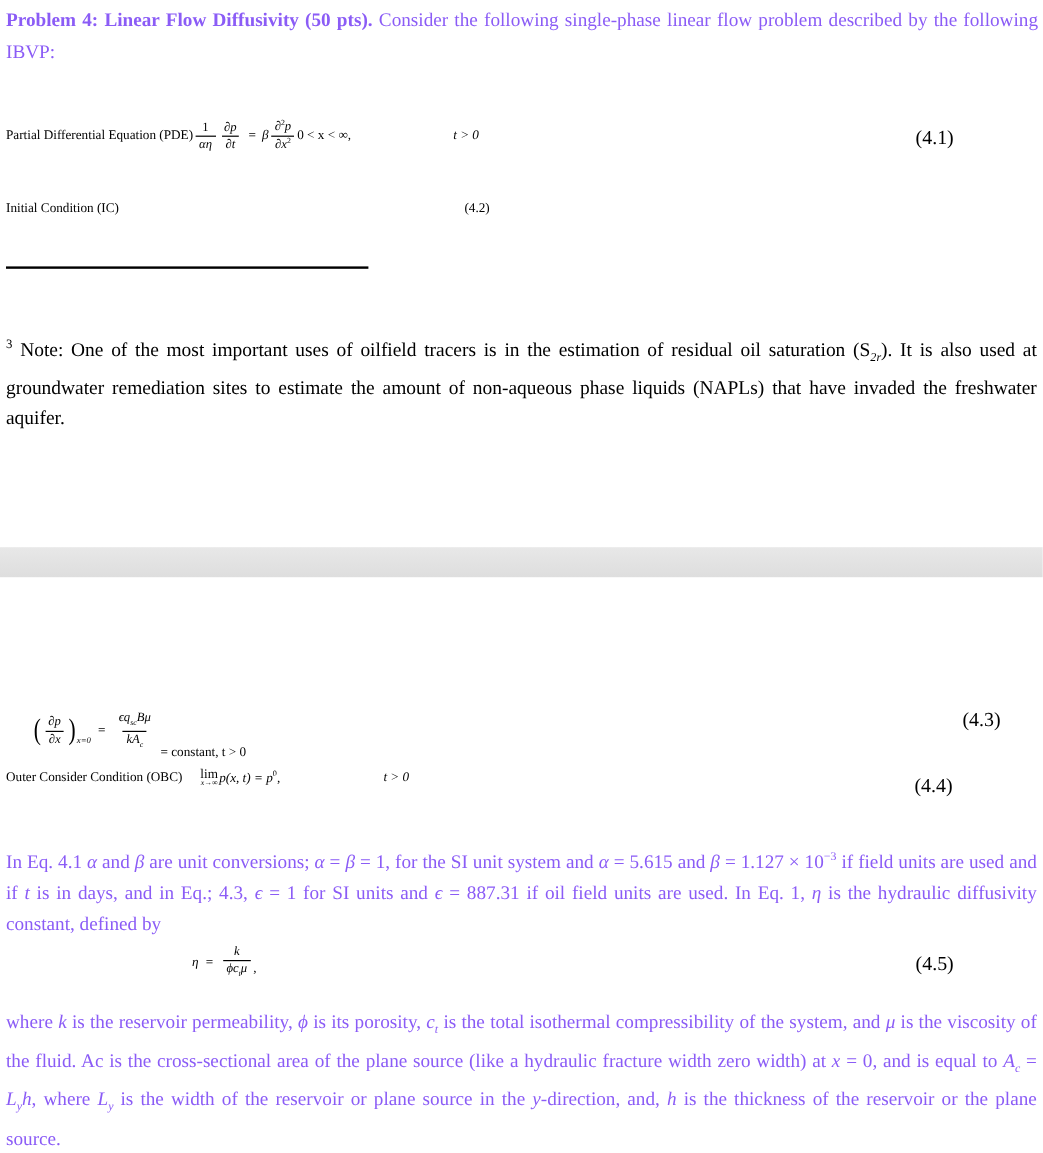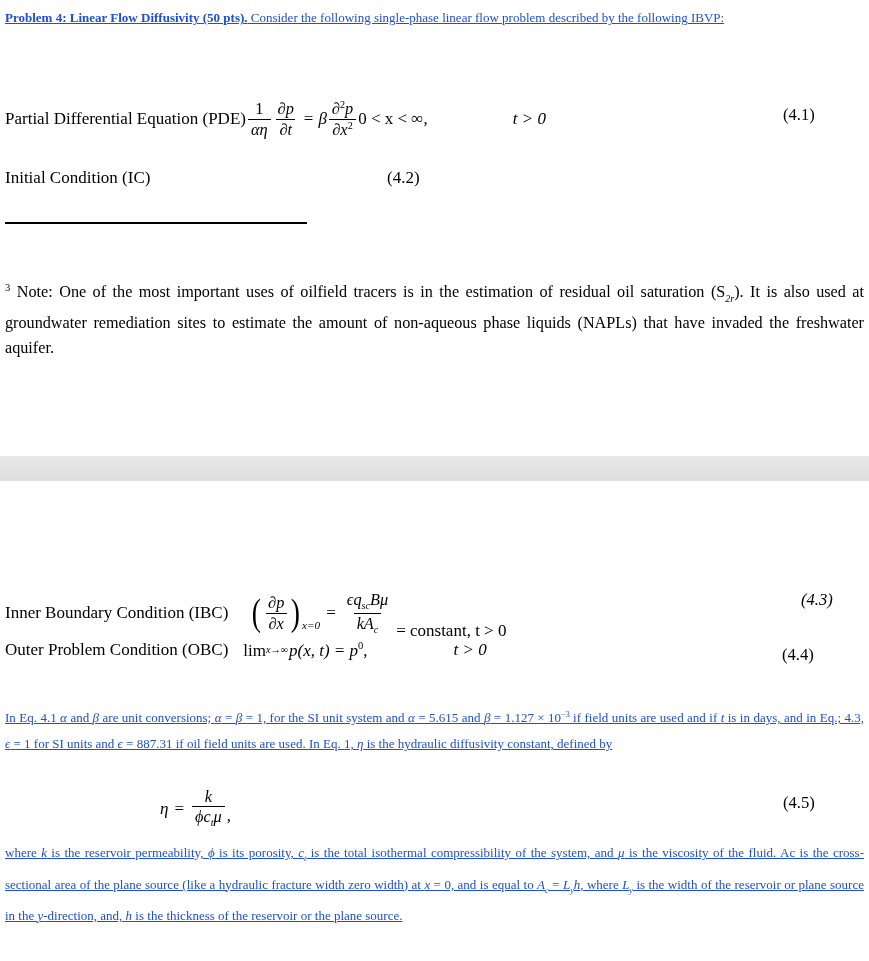--- a/index.html
+++ b/index.html
@@ -16,46 +16,44 @@
     overflow: hidden;
   }
   .page {
     position: relative;
     width: 869px;
     height: 961px;
   }
   
   .para {
     position: absolute;
-    font-size: 13px;
+    font-size: 16px;
     line-height: 25.5px;
     text-align: justify;
     text-justify: inter-word;
-    color: #1d4ed8;
-    text-decoration: underline;
+    color: #8b5cf6;
   }
   b.hdr { font-weight: bold; }
   .mathvar { font-style: italic; }
   .nrm { font-style: normal; }
 
   
   .eqrow {
     position: absolute;
     display: flex;
     align-items: center;
-    font-size: 17px;
+    font-size: 11px;
   }
   .eqlabel {
     white-space: nowrap;
   }
   .eqnum {
     position: absolute;
     font-size: 16.6px;
     white-space: nowrap;
-    margin-left: 20px;
   }
 
   
   .math {
     font-family: "Liberation Serif", "DejaVu Serif", serif;
     font-style: italic;
     white-space: nowrap;
     display: inline-flex;
     align-items: center;
   }
@@ -96,21 +94,21 @@
   }
   .subscript-after {
     font-size: 0.66em;
     font-style: italic;
     align-self: flex-end;
     padding-bottom: 1px;
     margin-left: 0;
   }
   .limbox {
     display: inline-flex;
-    flex-direction: row;
+    flex-direction: column;
     align-items: center;
     line-height: 1.0;
     margin: 0 1px;
   }
   .limbox .lim-main { font-style: normal; font-size: 1em; }
   .limbox .lim-sub { font-size: 0.6em; font-style: italic; margin-top: -1px; }
 
   
   .fn-rule {
     position: absolute;
@@ -173,43 +171,42 @@
 
   <div class="fn-rule" style="left:5px; top:222px; width:302px;"></div>
 
   <div class="footnote" style="left:5px; top:235px; width:859px;">
     <sup class="fnmark">3</sup><span> Note: One of the most important uses of oilfield tracers is in the estimation of residual oil saturation (S</span><sub class="sm">2r</sub><span>). It is also used at groundwater remediation sites to estimate the amount of non-aqueous phase liquids (NAPLs) that have invaded the freshwater aquifer.</span>
   </div>
 
   <div class="gray-band" style="left:0px; top:456px; width:869px; height:25px;"></div>
 
   <div class="eqrow" style="left:5px; top:585px;">
-    <span class="eqlabel">Inner Boundary Condition (IBC)</span>
     <span class="math" style="margin-left:22px;">
       <span class="paren-wrap">
         <span class="bigparen">(</span>
         <span class="frac">
           <span class="num">∂p</span>
           <span class="den">∂x</span>
         </span>
         <span class="bigparen">)</span>
         <span class="subscript-after">x=0</span>
       </span>
       <span class="nrm" style="margin:0 6px;">=</span>
       <span class="frac">
         <span class="num"><span>ϵq</span><sub class="sm">sc</sub><span>Bμ</span></span>
         <span class="den"><span>kA</span><sub class="sm">c</sub></span>
       </span>
       <span class="nrm" style="margin-left:3px;margin-top:36px;">= constant,  t &gt; 0</span>
     </span>
   </div>
-  <div class="eqnum" style="left:781px; top:590px;font-style:italic;">(4.3)</div>
+  <div class="eqnum" style="left:802px; top:590px;">(4.3)</div>
 
   <div class="eqrow" style="left:5px; top:640px;">
-    <span class="eqlabel">Outer Problem Condition (OBC)</span>
+    <span class="eqlabel">Outer Consider Condition (OBC)</span>
     <span class="math" style="margin-left:14px;">
       <span class="limbox">
         <span class="lim-main">lim</span>
         <span class="lim-sub">x→∞</span>
       </span>
       <span><span>p(x, t) = p</span><sup class="sm">0</sup><span class="nrm">,</span></span>
     </span>
     <span class="math" style="margin-left:86px;">t &gt; 0</span>
   </div>
   <div class="eqnum" style="left:762px; top:645px;">(4.4)</div>

